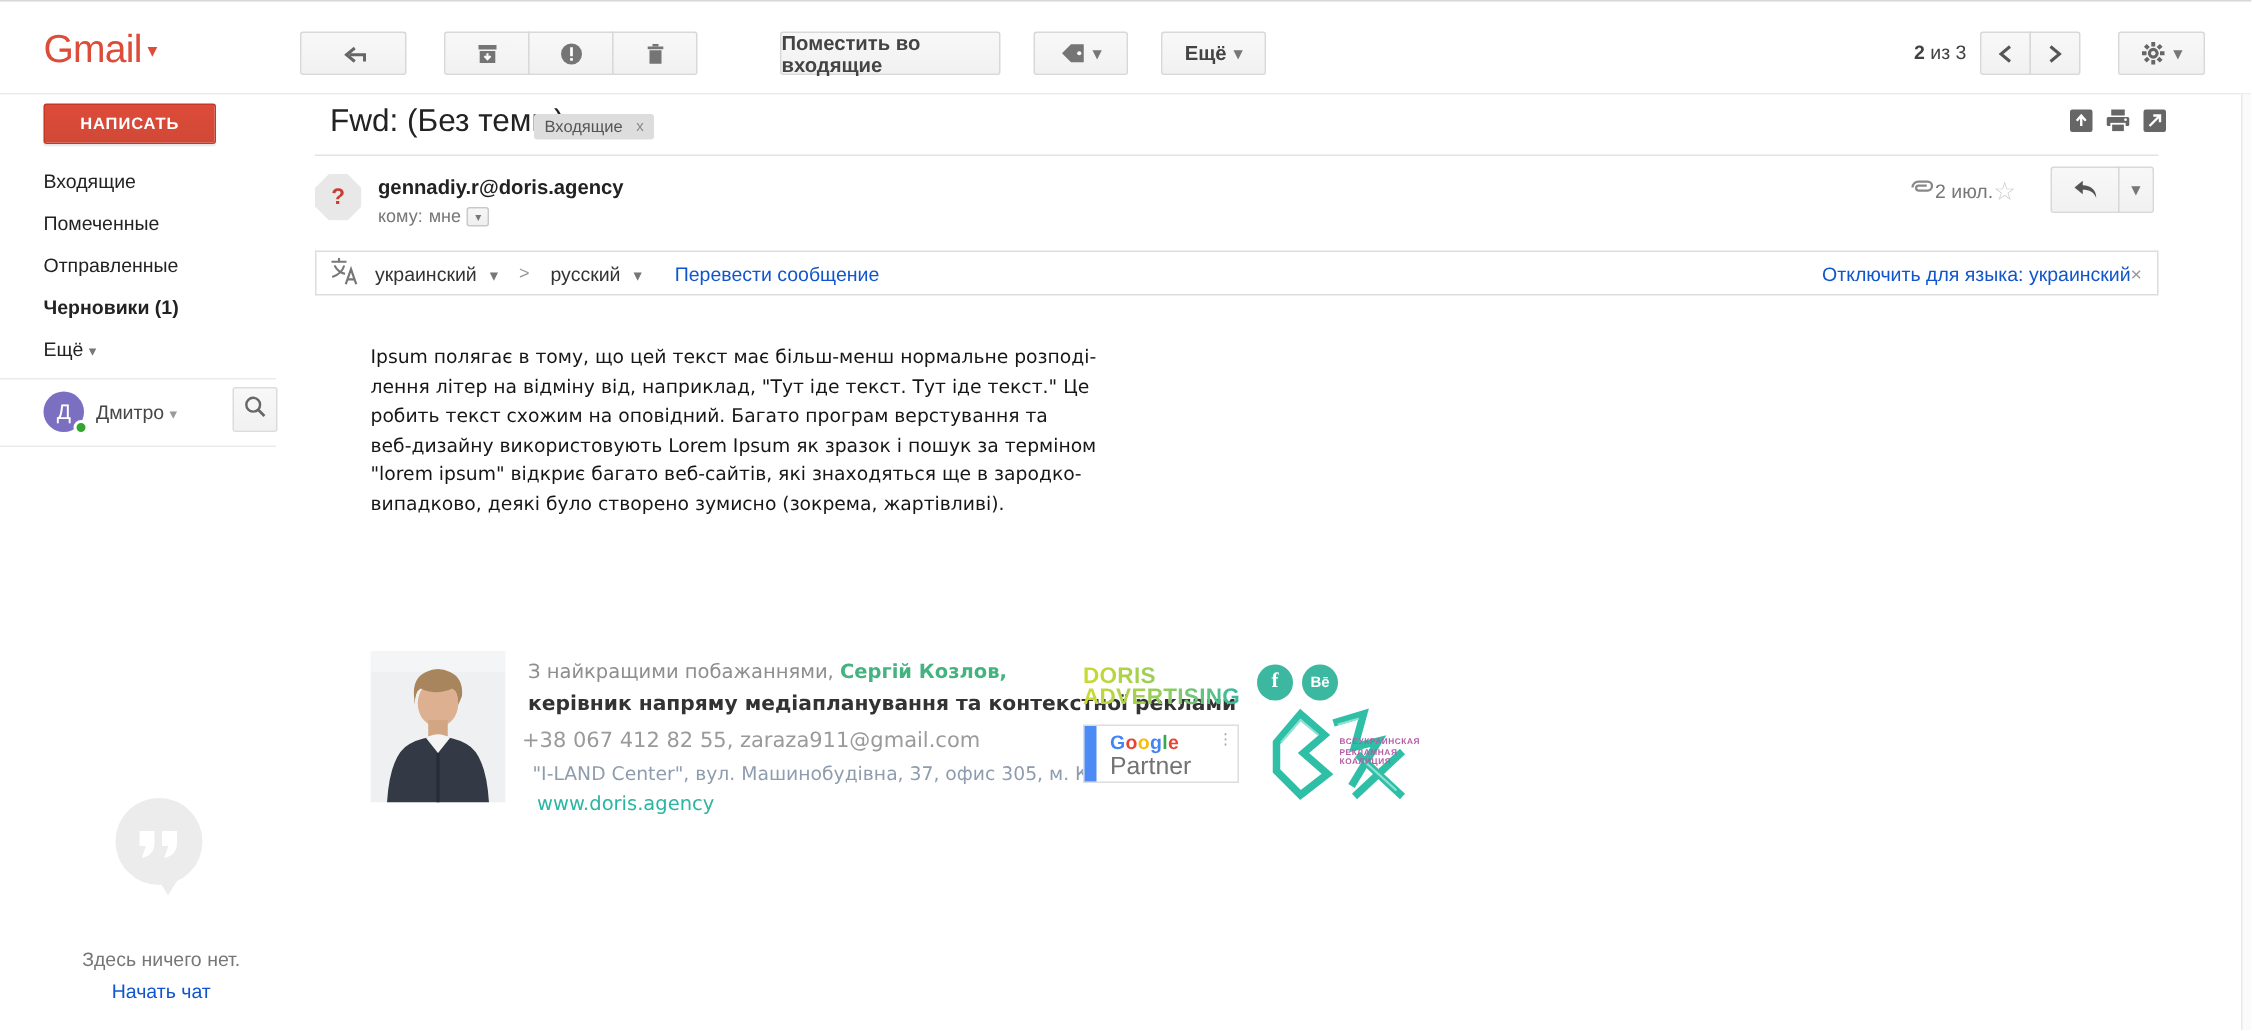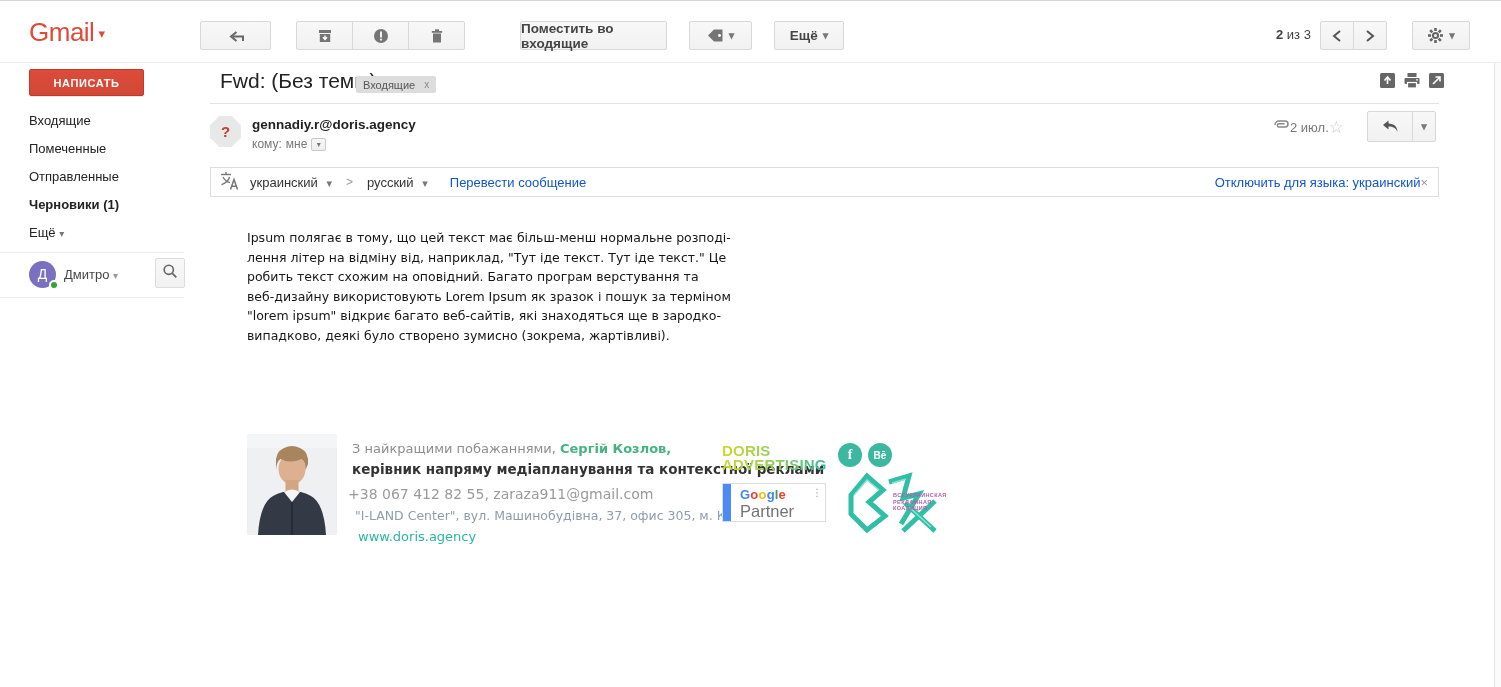--- a/index.html
+++ b/index.html
@@ -224,20 +224,30 @@
     <div class="user-name"><span>Дмитро</span> <span style="font-size:10px;color:#999;">▾</span></div>
   </div>
   <div class="search-btn">
     <span><svg width="16" height="16" viewBox="0 0 16 16">
           <circle cx="6.8" cy="6.8" r="4.6" fill="none" stroke="#666" stroke-width="1.6"></circle>
           <line x1="10.3" y1="10.3" x2="14.3" y2="14.3" stroke="#666" stroke-width="1.8"></line>
         </svg></span>
   </div>
   <div class="divider" style="top:296px;"></div>
 
+  <div class="hangouts">
+    <span><svg width="64" height="68" viewBox="0 0 64 68">
+          <circle cx="30" cy="30" r="29" fill="#ececec"></circle>
+          <polygon points="30,56 44,53 36,66" fill="#ececec"></polygon>
+          <path d="M17,23 h10 v8 c0,6 -3.5,9 -8.5,10 l2.7,-8 H17 z" fill="#fff"></path>
+          <path d="M32,23 h10 v8 c0,6 -3.5,9 -8.5,10 l2.7,-8 H32 z" fill="#fff"></path>
+        </svg></span>
+    <div class="empty">Здесь ничего нет.</div>
+    <div class="start">Начать чат</div>
+  </div>
 
   <div class="subject">Fwd: (Без темы)</div>
   <div class="chip">
       <span>Входящие</span>
       <span class="x">x</span>
     </div>
 
   <div class="subj-icons">
     <span><svg width="17" height="17" viewBox="0 0 17 17">
           <rect x="1" y="1" width="15" height="15" rx="1.5" fill="#666"></rect>

